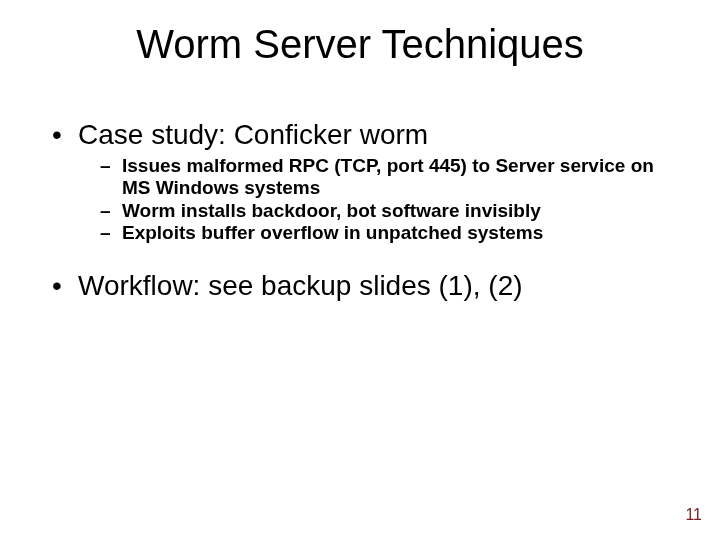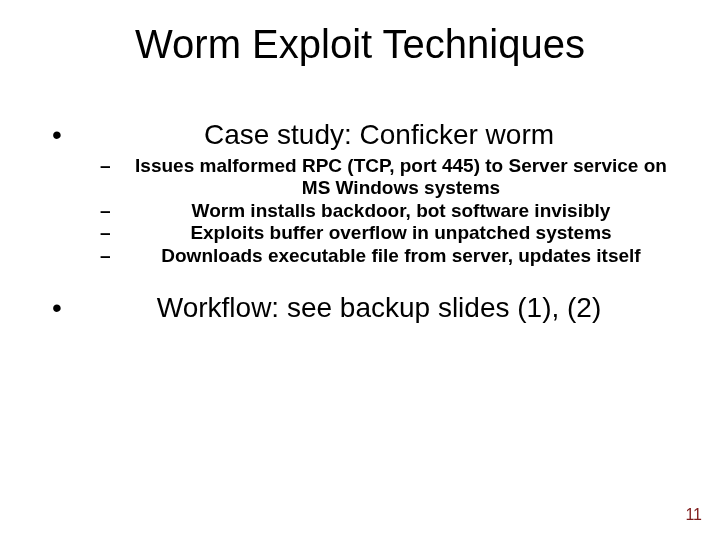--- a/index.html
+++ b/index.html
@@ -38,21 +38,20 @@
   }
   ul.level1 {
     list-style: none;
     margin: 0;
     padding: 0;
   }
   ul.level1 > li {
     position: relative;
     padding-left: 28px;
     margin-bottom: 10px;
-    text-align: center;
   }
   ul.level1 > li::before {
     content: "•";
     position: absolute;
     left: 2px;
     top: 0;
     font-size: 28px;
     line-height: 1.18;
   }
   ul.level2 {
@@ -83,31 +82,30 @@
     bottom: 16px;
     font-size: 16px;
     color: #7f1d1d;
   }
 </style>
 </head>
 <body>
 
 <div class="slide">
 
-  <div class="title">Worm Exploit Techniques</div>
+  <div class="title">Worm Server Techniques</div>
 
   <div class="body">
     <ul class="level1">
       <li>
         <span>Case study: Conficker worm</span>
         <ul class="level2">
           <li><span>Issues malformed RPC (TCP, port 445) to Server service on MS Windows systems</span></li>
           <li><span>Worm installs backdoor, bot software invisibly</span></li>
           <li><span>Exploits buffer overflow in unpatched systems</span></li>
-          <li><span>Downloads executable file from server, updates itself</span></li>
         </ul>
       </li>
     </ul>
     <div class="gap"></div>
     <ul class="level1">
       <li>
         <span>Workflow: see backup slides (1), (2)</span>
       </li>
     </ul>
   </div>

